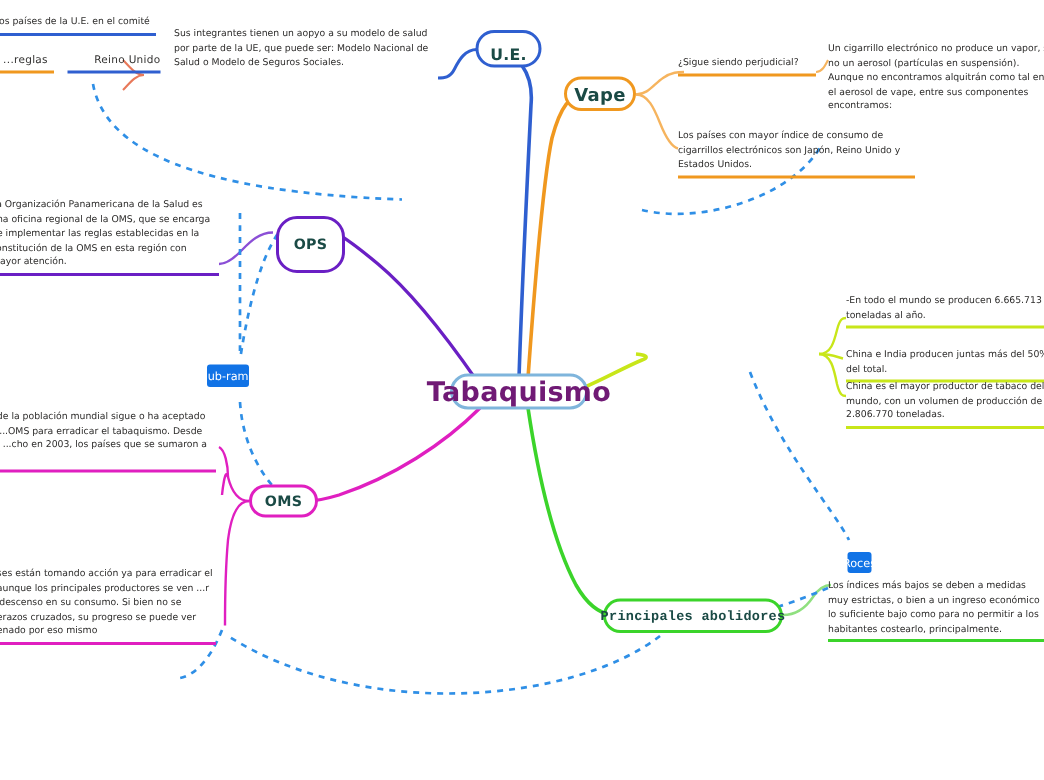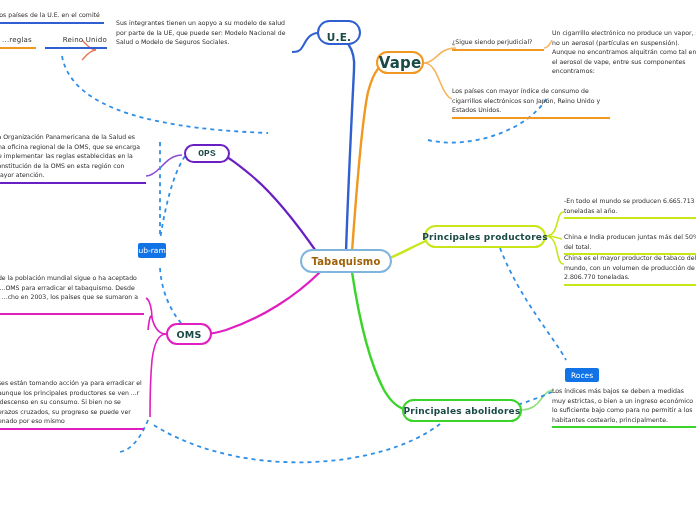--- a/index.html
+++ b/index.html
@@ -20,30 +20,30 @@
     border-radius:14px;
     background:#ffffff;
     display:flex;align-items:center;justify-content:center;
     font-weight:bold;
     color:#1a4a45;
     white-space:nowrap;
     letter-spacing:.2px;
   }
   .node-central{
     border:2px solid #7fb5dc;
-    font-size:10px;
-    color:#a16207;
+    font-size:18px;
+    color:#701a75;
     padding:0 6px;
   }
   .node-ue{border:2px solid #2f5fd0;font-size:10.5px;}
-  .node-vape{border:2px solid #f0981f;font-size:15px;}
+  .node-vape{border:2px solid #f0981f;font-size:12px;}
   .node-ops{border:2px solid #6a1fc4;font-size:9.5px;}
   .node-oms{border:2px solid #e01fc0;font-size:9.5px;align-items:center;}
   .node-prod{border:2px solid #c8e619;font-size:9px;}
-  .node-abol{border:2px solid #3bd42a;font-size:9px;}
+  .node-abol{border:2px solid #3bd42a;font-size:9px;font-family:Liberation Mono, monospace;}
   .node-reino{font-size:7px;color:#31302f;background:transparent;font-weight:normal;}
 
   
   .badge{
     position:absolute;
     background:#1173e6;
     color:#ffffff;
     font-size:7.5px;
     border-radius:2px;
     display:flex;align-items:center;justify-content:center;
@@ -125,31 +125,28 @@
   </div>
 
   <div class="node node-ue" style="left:317px;top:20px;width:44px;height:25px;align-items:flex-end;">
     <span>U.E.</span>
   </div>
 
   <div class="node node-vape" style="left:376px;top:51px;width:48px;height:23px;">
     <span>Vape</span>
   </div>
 
-  <div class="node node-ops" style="left:184px;top:144px;width:46px;height:19px;font-family:Liberation Mono, monospace;">
+  <div class="node node-ops" style="left:184px;top:144px;width:46px;height:38px;">
     <span>OPS</span>
   </div>
 
   <div class="node node-oms" style="left:166px;top:323px;width:46px;height:22px;">
     <span>OMS</span>
   </div>
 
-  <div class="node node-prod" style="left:424px;top:225px;width:122px;height:23px;">
-    <span>Principales productores</span>
-  </div>
 
   <div class="node node-abol" style="left:402px;top:399px;width:120px;height:23px;">
     <span>Principales abolidores</span>
   </div>
 
   <div class="node node-reino" style="left:45px;top:33px;width:62px;height:16px;border-bottom:2px solid #2f5fd0;border-radius:0;justify-content:flex-end;">
     <span>Reino Unido</span>
   </div>
 
   <div class="node node-reino" style="left:-2px;top:33px;width:38px;height:16px;border-bottom:2px solid #f0981f;border-radius:0;">
@@ -202,17 +199,17 @@
 
   <div class="leaf ul-green" style="left:552px;top:386px;width:146px;">
     <span>Los índices más bajos se deben a medidas muy estrictas, o bien a un ingreso económico lo suficiente bajo como para no permitir a los habitantes costearlo, principalmente.</span>
   </div>
 
 
   <div class="badge" style="left:138px;top:243px;width:28px;height:15px;">
     <span>Sub-rama</span>
   </div>
 
-  <div class="badge" style="left:565px;top:368px;width:34px;height:14px;">
+  <div class="badge" style="left:565px;top:368px;width:16px;height:14px;">
     <span>Roces</span>
   </div>
 
 </div>
 
 </body></html>

